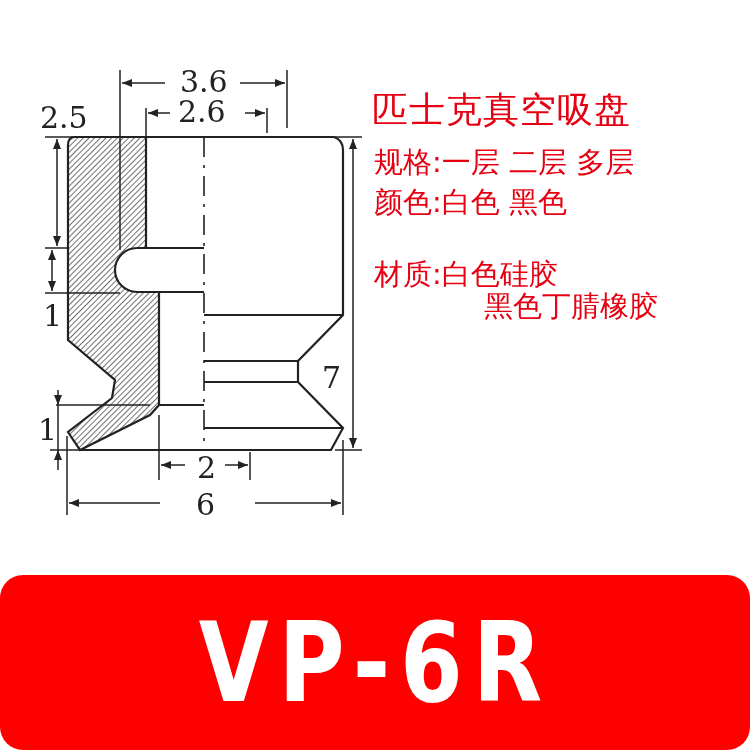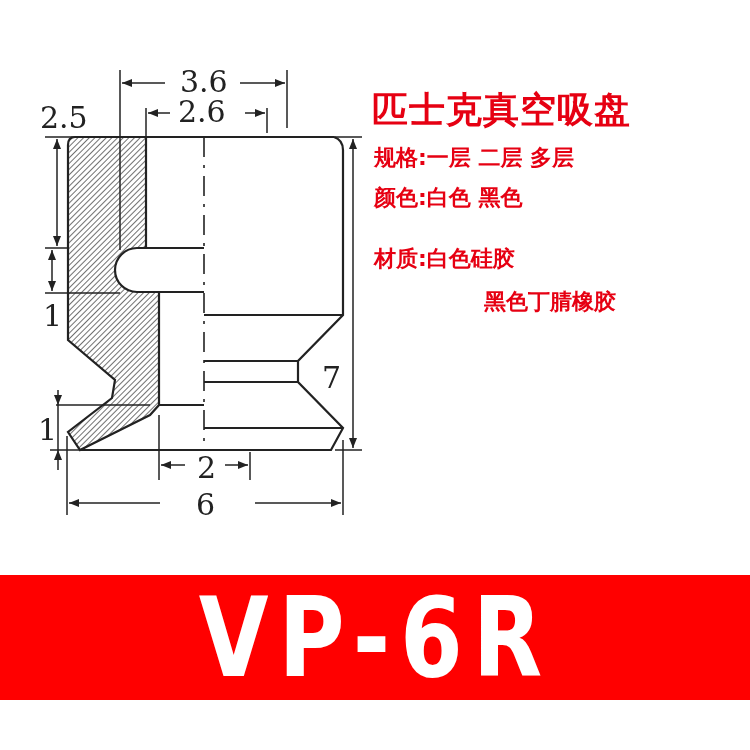--- a/index.html
+++ b/index.html
@@ -1,25 +1,25 @@
 <!DOCTYPE html>
 <html><head>
 <meta charset="utf-8">
 <style>
   html, body { margin:0; padding:0; }
   body { width:750px; height:750px; background:#ffffff; position:relative; overflow:hidden; font-family:"DejaVu Sans", sans-serif; }
   #drawing { position:absolute; left:0; top:0; }
-  .spec { position:absolute; color:#e60012; font-family:"DejaVu Sans", sans-serif; font-weight:bold; white-space:nowrap; }
+  .spec { position:absolute; color:#e60012; font-family:"DejaVu Sans", sans-serif; font-weight:normal; white-space:nowrap; }
   #title { left:372px; top:86px; font-size:36px; letter-spacing:1px; }
-  .line { font-size:22px; left:374px; }
+  .line { font-size:29px; left:374px; }
   #l1 { top:143px; }
   #l2 { top:183px; }
-  #l3 { top:244px; }
+  #l3 { top:255px; }
   #l4 { top:287px; left:484px; }
-  #banner { position:absolute; left:0; top:575px; width:750px; height:125px; background:#ff0000; display:flex; align-items:center; justify-content:center; }
+  #banner { position:absolute; left:0; top:575px; width:750px; height:175px; background:#ff0000; display:flex; align-items:center; justify-content:center;border-radius:23px; }
   #model { color:#ffffff; font-family:"DejaVu Sans", sans-serif; font-weight:bold; font-size:110px; letter-spacing:12px; transform:scaleX(0.82); }
   .dim { font-family:"DejaVu Serif", serif; font-size:30px; fill:#222; }
 </style>
 </head>
 <body>
 
 <svg id="drawing" width="370" height="530" viewBox="0 0 370 530" xmlns="http://www.w3.org/2000/svg">
   <defs>
     <pattern id="hatch" patternUnits="userSpaceOnUse" width="4" height="4" patternTransform="rotate(45)">
       <line x1="0" y1="0" x2="0" y2="4" stroke="#333" stroke-width="1.4"></line>

